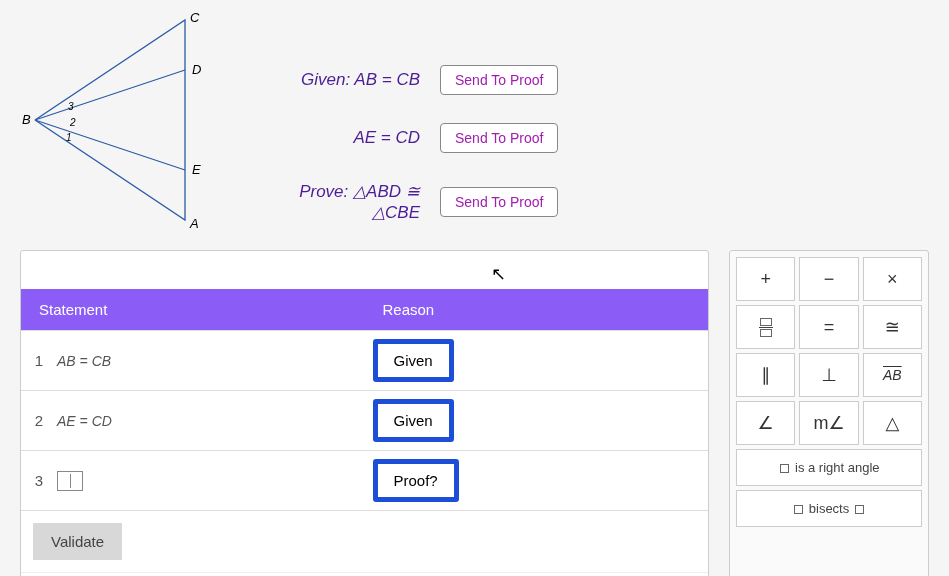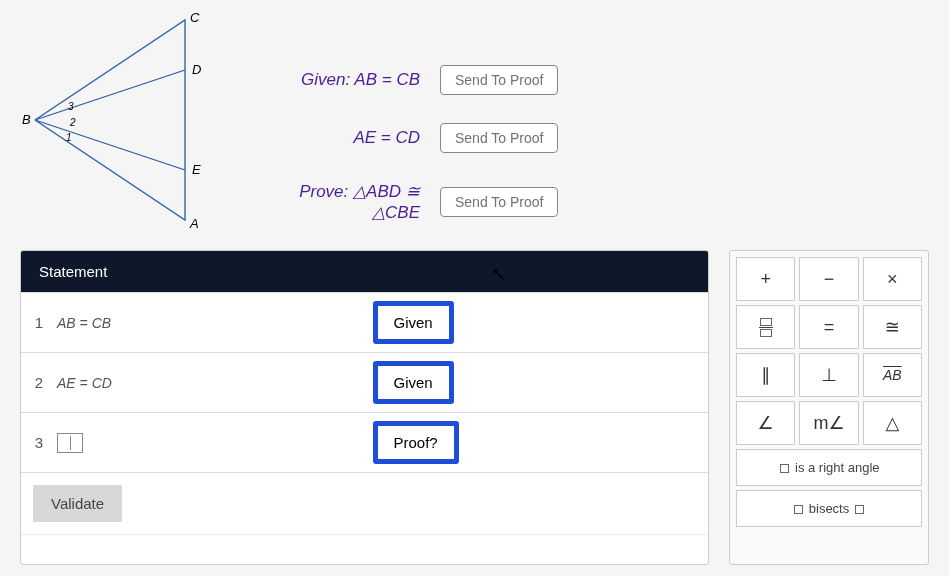--- a/index.html
+++ b/index.html
@@ -35,21 +35,21 @@
     .given-text {
       font-size: 17px;
       font-style: italic;
       color: #4c1d95;
       width: 170px;
       text-align: right;
     }
     .send-btn {
       border: 1px solid #888;
       background: #fff;
-      color: #737373;
+      color: #a21caf;
       padding: 6px 14px;
       font-size: 14px;
       border-radius: 4px;
       cursor: pointer;
     }
     .proof-area {
       display: flex;
       gap: 20px;
       padding: 0 20px;
       margin-top: 10px;
@@ -57,23 +57,24 @@
     .proof-table {
       flex: 1;
       background: #fff;
       border: 1px solid #ccc;
       border-radius: 3px;
       overflow: hidden;
       max-width: 700px;
     }
     .table-header {
       display: flex;
-      background: #0f172a;
+      background: #8b5cf6;
       color: #fff;
       font-size: 15px;
+      margin-top: 38px;
     }
     .header-cell {
       padding: 12px 18px;
     }
     .header-statement { width: 50%; }
     .header-reason { width: 50%; }
     .table-row {
       display: flex;
       border-top: 1px solid #ddd;
       align-items: center;
@@ -219,20 +220,21 @@
       </div>
       <button class="send-btn">Send To Proof</button>
     </div>
   </div>
 </div>
 
 <div class="proof-area">
   <div class="proof-table">
     <div class="table-header">
       <div class="header-cell header-statement">Statement</div>
+      <div class="header-cell header-reason">Reason</div>
     </div>
 
     <div class="table-row">
       <div class="row-num">1</div>
       <div class="row-statement">AB = CB</div>
       <div class="row-reason"><button class="reason-btn">Given</button></div>
     </div>
     <div class="table-row">
       <div class="row-num">2</div>
       <div class="row-statement">AE = CD</div>

